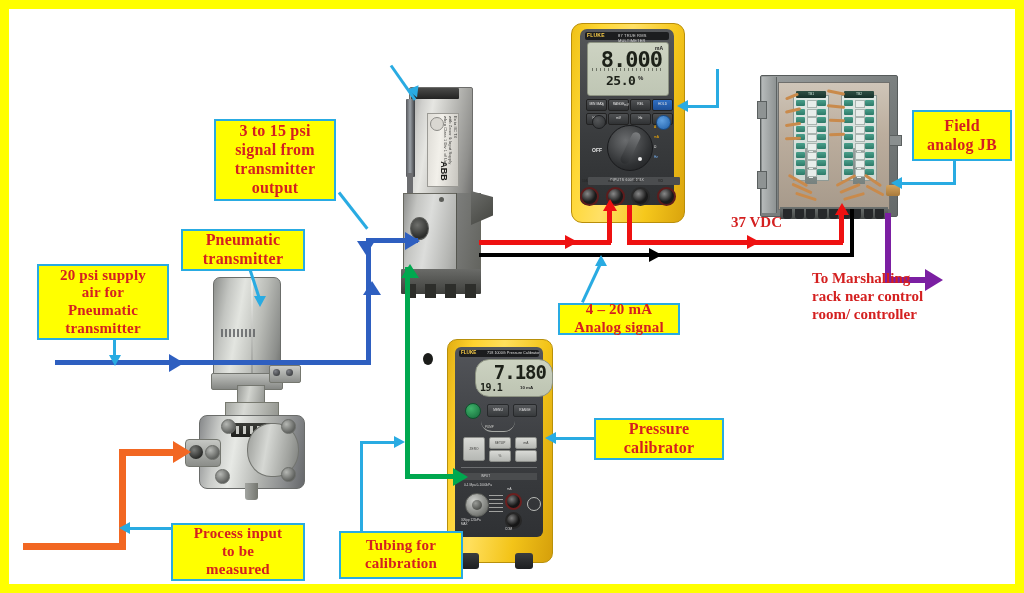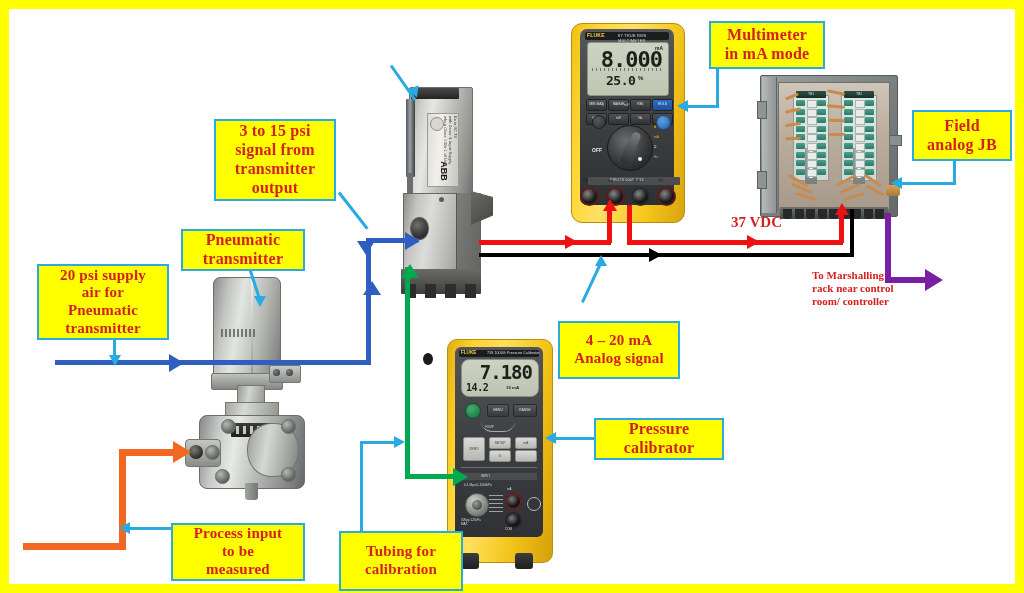--- a/index.html
+++ b/index.html
@@ -238,21 +238,21 @@
   #cal-body{position:absolute;left:0;top:0;width:104px;height:222px;border-radius:10px;
           background:linear-gradient(100deg,#e2ae12 0%,#ffd22e 18%,#ffdf5c 40%,#f3c419 70%,#d59f0b 100%);
           border:1px solid #b8900a;}
   #cal-face{position:absolute;left:8px;top:8px;width:88px;height:190px;border-radius:6px;
           background:linear-gradient(180deg,#53555a,#3b3d40 55%,#2f3134);}
   #cal-brandbar{position:absolute;left:4px;top:3px;width:80px;height:7px;background:#1b1c1e;border-radius:2px;}
   #cal-brand{position:absolute;left:6px;top:3px;font-family:"Liberation Sans",sans-serif;
           font-weight:bold;font-size:4.6px;color:#ffd24a;}
   #cal-model{position:absolute;left:32px;top:3.6px;font-family:"Liberation Sans",sans-serif;
           font-size:3.8px;color:#dcdcdc;}
-  #cal-lcd{position:absolute;left:6px;top:12px;width:76px;height:36px;border-radius:8px;
+  #cal-lcd{position:absolute;left:20px;top:12px;width:76px;height:36px;border-radius:14px;
           background:linear-gradient(180deg,#ccd2c1,#bdc4b2);border:1px solid #8c9281;overflow:hidden;}
   #cal-main{position:absolute;left:0;top:3px;width:70px;text-align:right;
           font-family:"DejaVu Sans Mono",monospace;font-weight:bold;font-size:19px;
           color:#1d2119;letter-spacing:-1px;line-height:1;}
   #cal-sec{position:absolute;left:4px;top:22px;font-family:"DejaVu Sans Mono",monospace;
           font-weight:bold;font-size:10px;color:#1d2119;letter-spacing:-.4px;}
   #cal-secunit{position:absolute;left:44px;top:25px;font-family:"Liberation Sans",sans-serif;
           font-size:4.4px;color:#222;font-weight:bold;}
   #cal-pwr{position:absolute;left:10px;top:56px;width:14px;height:14px;border-radius:50%;
           background:radial-gradient(circle at 36% 32%,#3fb36a,#14693a);border:1px solid #0f4f2c;}
@@ -577,21 +577,21 @@
 
   <div class="device" id="cal">
     <div id="cal-body"></div>
     <div id="cal-face">
       <div id="cal-brandbar"></div>
       <div id="cal-brand">FLUKE</div>
       <div id="cal-model">718 1000G Pressure Calibrator</div>
 
       <div id="cal-lcd">
         <div id="cal-main">7.180</div>
-        <div id="cal-sec">14.2</div>
+        <div id="cal-sec">19.1</div>
         <div id="cal-secunit">10 mA</div>
       </div>
 
       <div id="cal-pwr"></div>
       <div class="cal-btn dk" style="left:32px;top:57px;width:20px;height:11px;">
             <span>MENU</span>
           </div>
       <div class="cal-btn dk" style="left:58px;top:57px;width:22px;height:11px;">
             <span>RANGE</span>
           </div>
@@ -712,43 +712,40 @@
   </div>
 
   <div class="callout" id="c-ptx" style="left:172px;top:220px;width:124px;height:42px;font-size:16px;">
     <span>Pneumatic<br>transmitter</span>
   </div>
 
   <div class="callout" id="c-20psi" style="left:28px;top:255px;width:132px;height:76px;font-size:15px;">
     <span>20 psi supply<br>air for<br>Pneumatic<br>transmitter</span>
   </div>
 
-  <div class="callout" id="c-dmm" style="left:700px;top:12px;width:116px;height:48px;font-size:16px;">
-    <span>Multimeter<br>in mA mode</span>
-  </div>
 
   <div class="callout" id="c-jb" style="left:903px;top:101px;width:100px;height:51px;font-size:16px;align-items:center;">
     <span>Field<br>analog JB</span>
   </div>
 
-  <div class="callout" id="c-420" style="left:549px;top:294px;width:122px;height:58px;font-size:15px;margin-top:18px;">
+  <div class="callout" id="c-420" style="left:549px;top:294px;width:122px;height:32px;font-size:15px;">
     <span>4 – 20 mA<br>Analog signal</span>
   </div>
 
   <div class="callout" id="c-proc" style="left:162px;top:514px;width:134px;height:58px;font-size:15px;">
     <span>Process input<br>to be<br>measured</span>
   </div>
 
   <div class="callout" id="c-cal" style="left:585px;top:409px;width:130px;height:42px;font-size:16px;">
     <span>Pressure<br>calibrator</span>
   </div>
 
-  <div class="callout" id="c-tub" style="left:330px;top:522px;width:124px;height:60px;font-size:15px;">
+  <div class="callout" id="c-tub" style="left:330px;top:522px;width:124px;height:48px;font-size:15px;">
     <span>Tubing for<br>calibration</span>
   </div>
 
   <div class="vdc" id="t-vdc" style="left:722px;top:205px;">37 VDC</div>
 
-  <div class="plaintext" id="t-marsh" style="left:803px;top:260px;width:180px;font-size:11px;">To Marshalling<br>rack near control<br>room/ controller</div>
+  <div class="plaintext" id="t-marsh" style="left:803px;top:260px;width:180px;font-size:15px;">To Marshalling<br>rack near control<br>room/ controller</div>
 
 
  </div>
 </div>
 
 </body></html>

